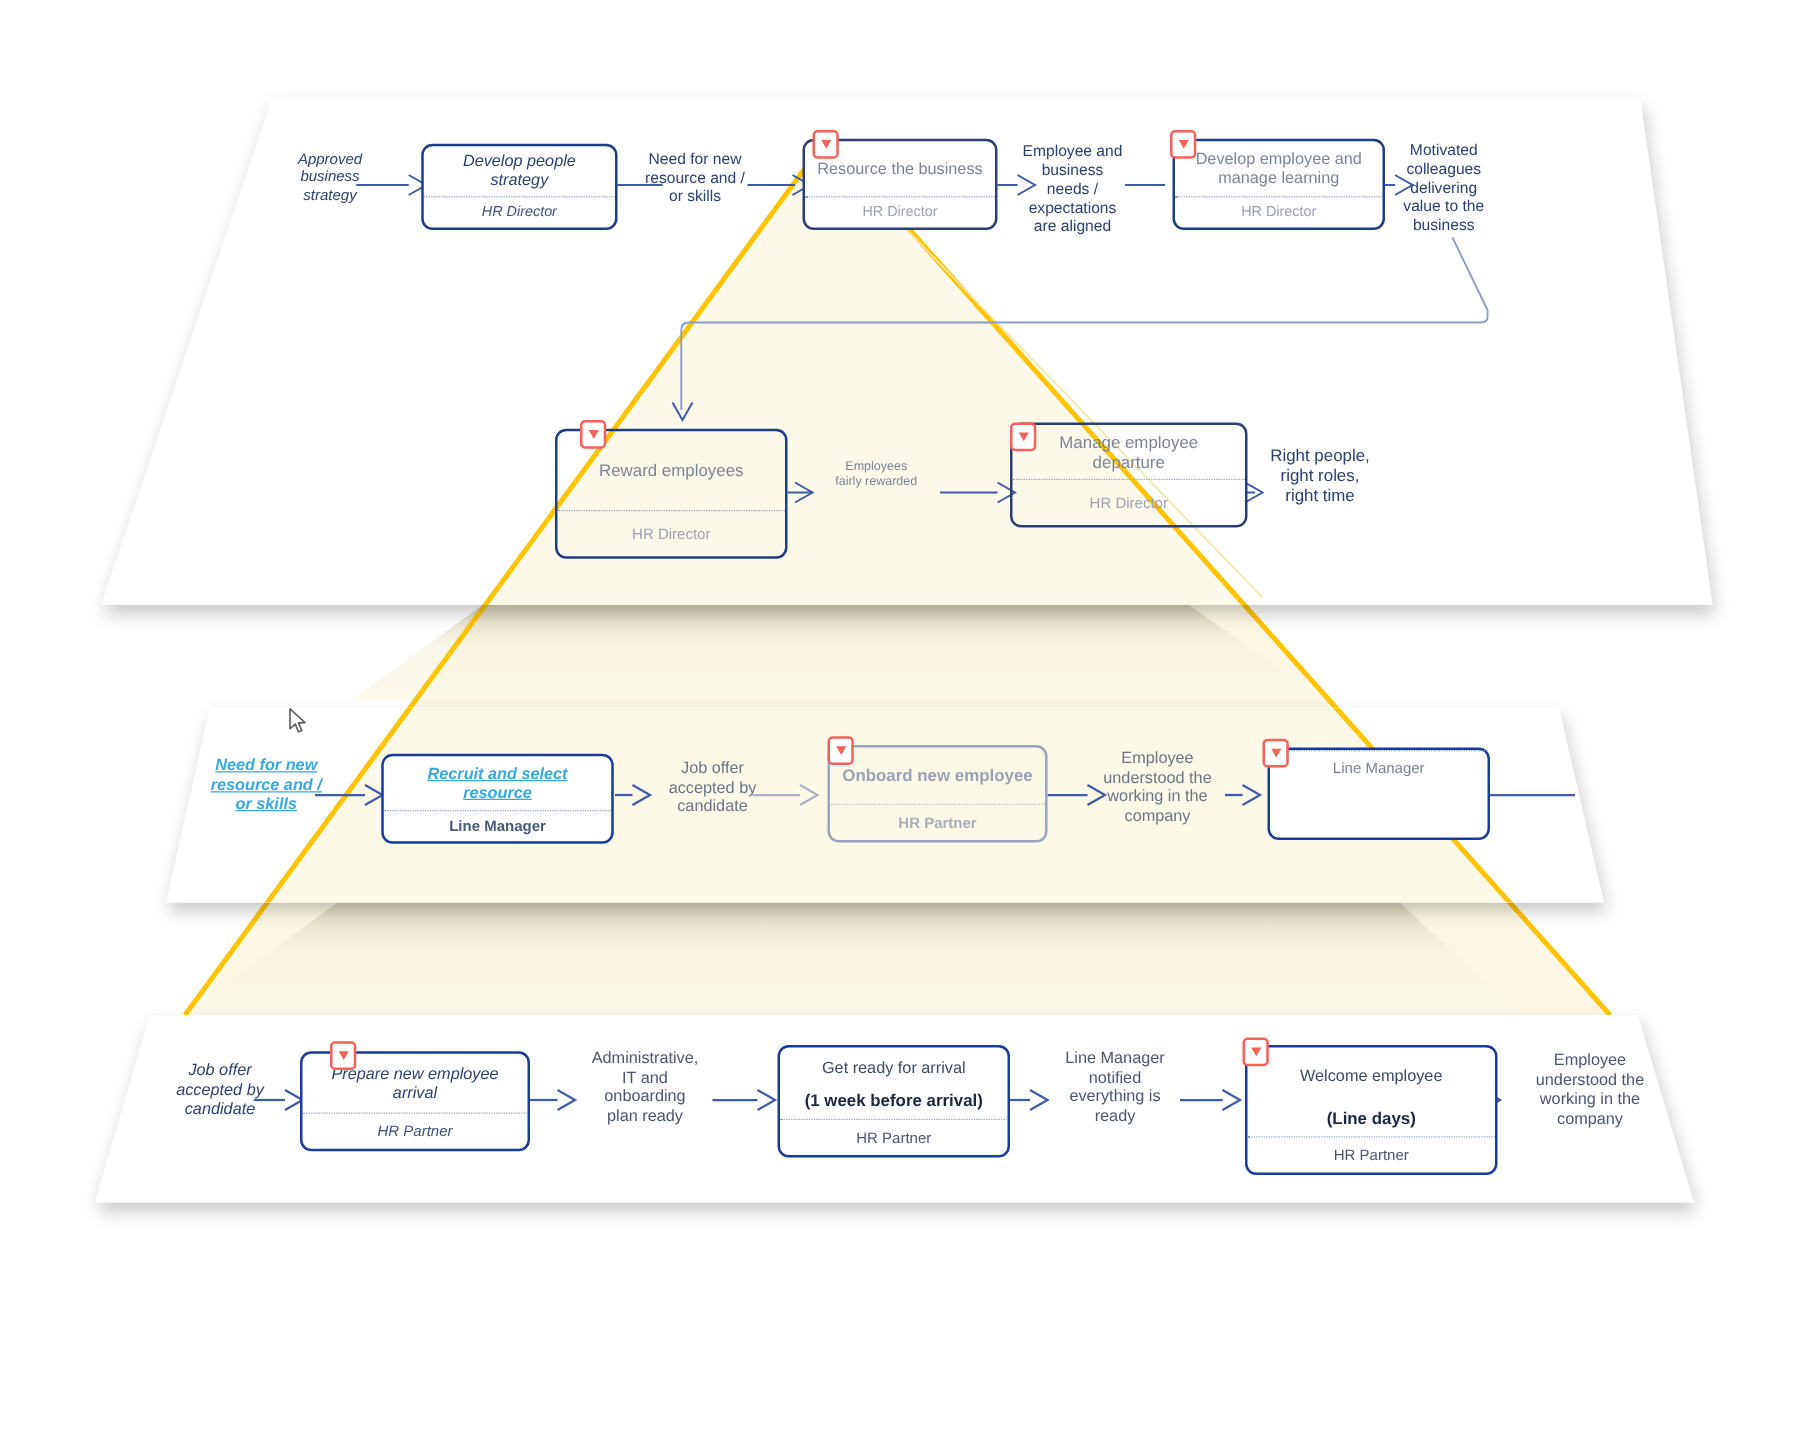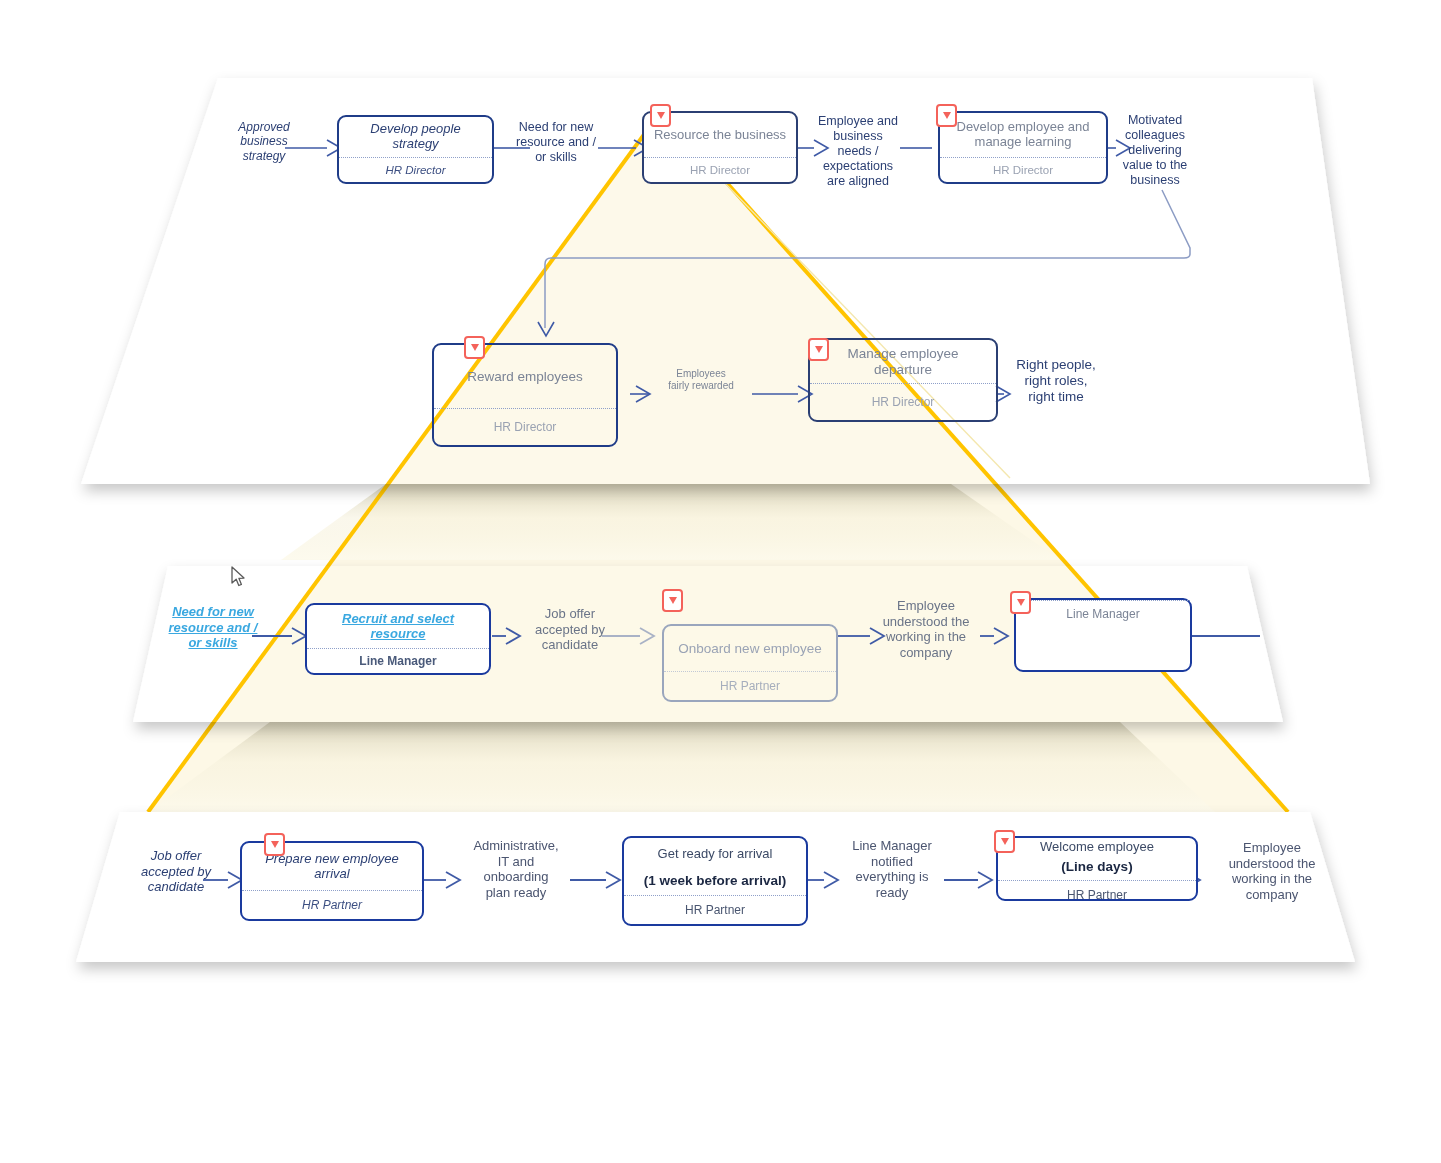--- a/index.html
+++ b/index.html
@@ -190,21 +190,21 @@
   <div class="drill" style="left:936px;top:104px;">
       <i></i>
     </div>
 
   <div class="lbl" style="left: 1112px; top: 113px; width: 86px; font-size: 12.5px; white-space: pre-line;">Motivated
 colleagues
 delivering
 value to the
 business</div>
 
-  <div class="node" style="left:432px;top:343px;width:186px;height:104px;background:transparent;">
+  <div class="node" style="left:444px;top:343px;width:186px;height:104px;background:transparent;">
     <div class="title" style="font-size:13.5px;color:#7b8496;">Reward employees</div>
     <div class="role" style="font-size:12px;height:36px;color:#9aa2b2;">HR Director</div>
   </div>
   <div class="drill" style="left:464px;top:336px;">
       <i></i>
     </div>
 
   <div class="lbl" style="left: 652px; top: 368px; width: 98px; font-size: 10px; color: rgb(123, 132, 150); white-space: pre-line;">Employees
 fairly rewarded</div>
 
@@ -226,21 +226,21 @@
 
   <div class="node" style="left:305px;top:603px;width:186px;height:72px;border-color:#1A3A9E;">
     <div class="title" style="font-size:13px;color:#3AA8E0;text-decoration:underline;font-style:italic;font-weight:bold;">Recruit and select resource</div>
     <div class="role" style="font-size:12px;height:24px;color:#4a5a7a;font-weight:bold;">Line Manager</div>
   </div>
 
   <div class="lbl" style="left: 524px; top: 606px; width: 92px; font-size: 13px; color: rgb(106, 116, 136); white-space: pre-line;">Job offer
 accepted by
 candidate</div>
 
-  <div class="node faded" style="left:662px;top:624px;width:176px;height:78px;">
+  <div class="node faded" style="left:662px;top:596px;width:176px;height:78px;font-weight:bold;">
     <div class="title" style="font-size:13.5px;">Onboard new employee</div>
     <div class="role" style="font-size:12px;height:28px;">HR Partner</div>
   </div>
   <div class="drill" style="left:662px;top:589px;">
       <i></i>
     </div>
 
   <div class="lbl" style="left: 874px; top: 598px; width: 104px; font-size: 13px; color: rgb(106, 116, 136); white-space: pre-line;">Employee
 understood the
 working in the
@@ -274,21 +274,21 @@
     <div class="title" style="font-size:13px;color:#3c4a66;">Get ready for arrival</div>
     <div class="title bold" style="font-size:13.5px;color:#1b2742;flex:0 0 auto;padding-bottom:6px;">(1 week before arrival)</div>
     <div class="role" style="font-size:12px;height:28px;color:#4a5670;">HR Partner</div>
   </div>
 
   <div class="lbl" style="left: 842px; top: 838px; width: 100px; font-size: 13px; color: rgb(75, 85, 112); white-space: pre-line;">Line Manager
 notified
 everything is
 ready</div>
 
-  <div class="node" style="left:996px;top:836px;width:202px;height:65px;border-color:#1A3A9E;">
+  <div class="node" style="left:996px;top:836px;width:202px;height:104px;border-color:#1A3A9E;">
     <div class="title" style="font-size:13px;color:#3c4a66;">Welcome employee</div>
     <div class="title bold" style="font-size:13.5px;color:#1b2742;flex:0 0 auto;padding-bottom:6px;">(Line days)</div>
     <div class="role" style="font-size:12px;height:28px;color:#4a5670;">HR Partner</div>
   </div>
   <div class="drill" style="left:994px;top:830px;">
       <i></i>
     </div>
 
   <div class="lbl" style="left: 1218px; top: 840px; width: 108px; font-size: 13px; color: rgb(75, 85, 112); white-space: pre-line;">Employee
 understood the

